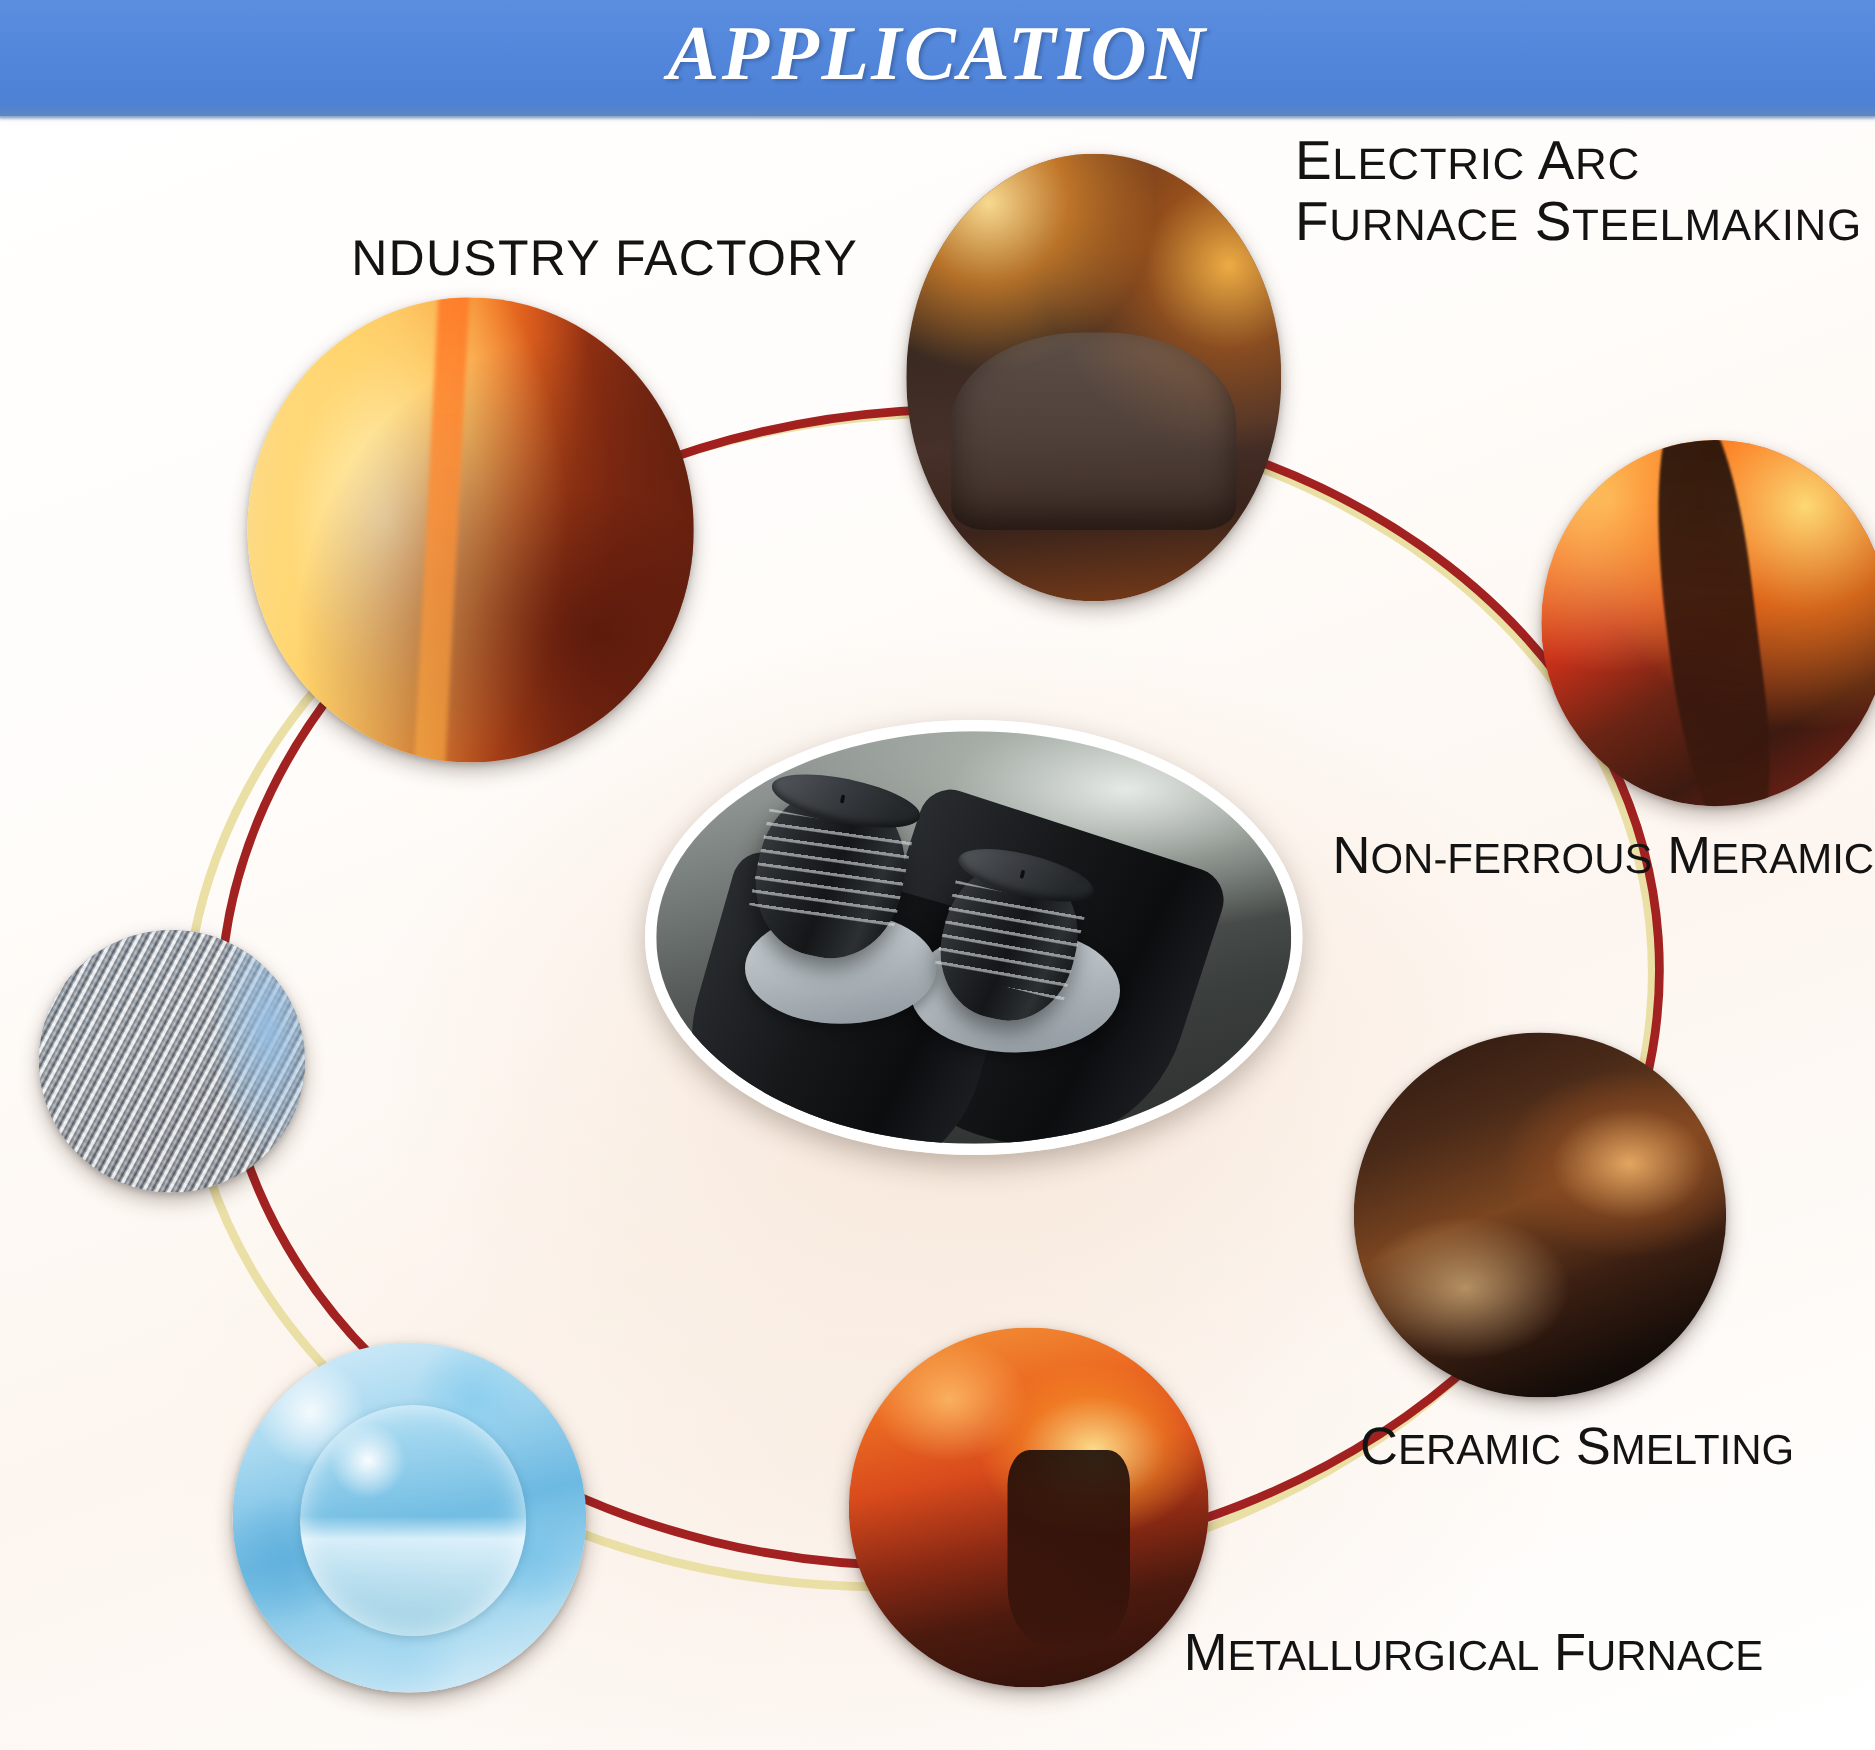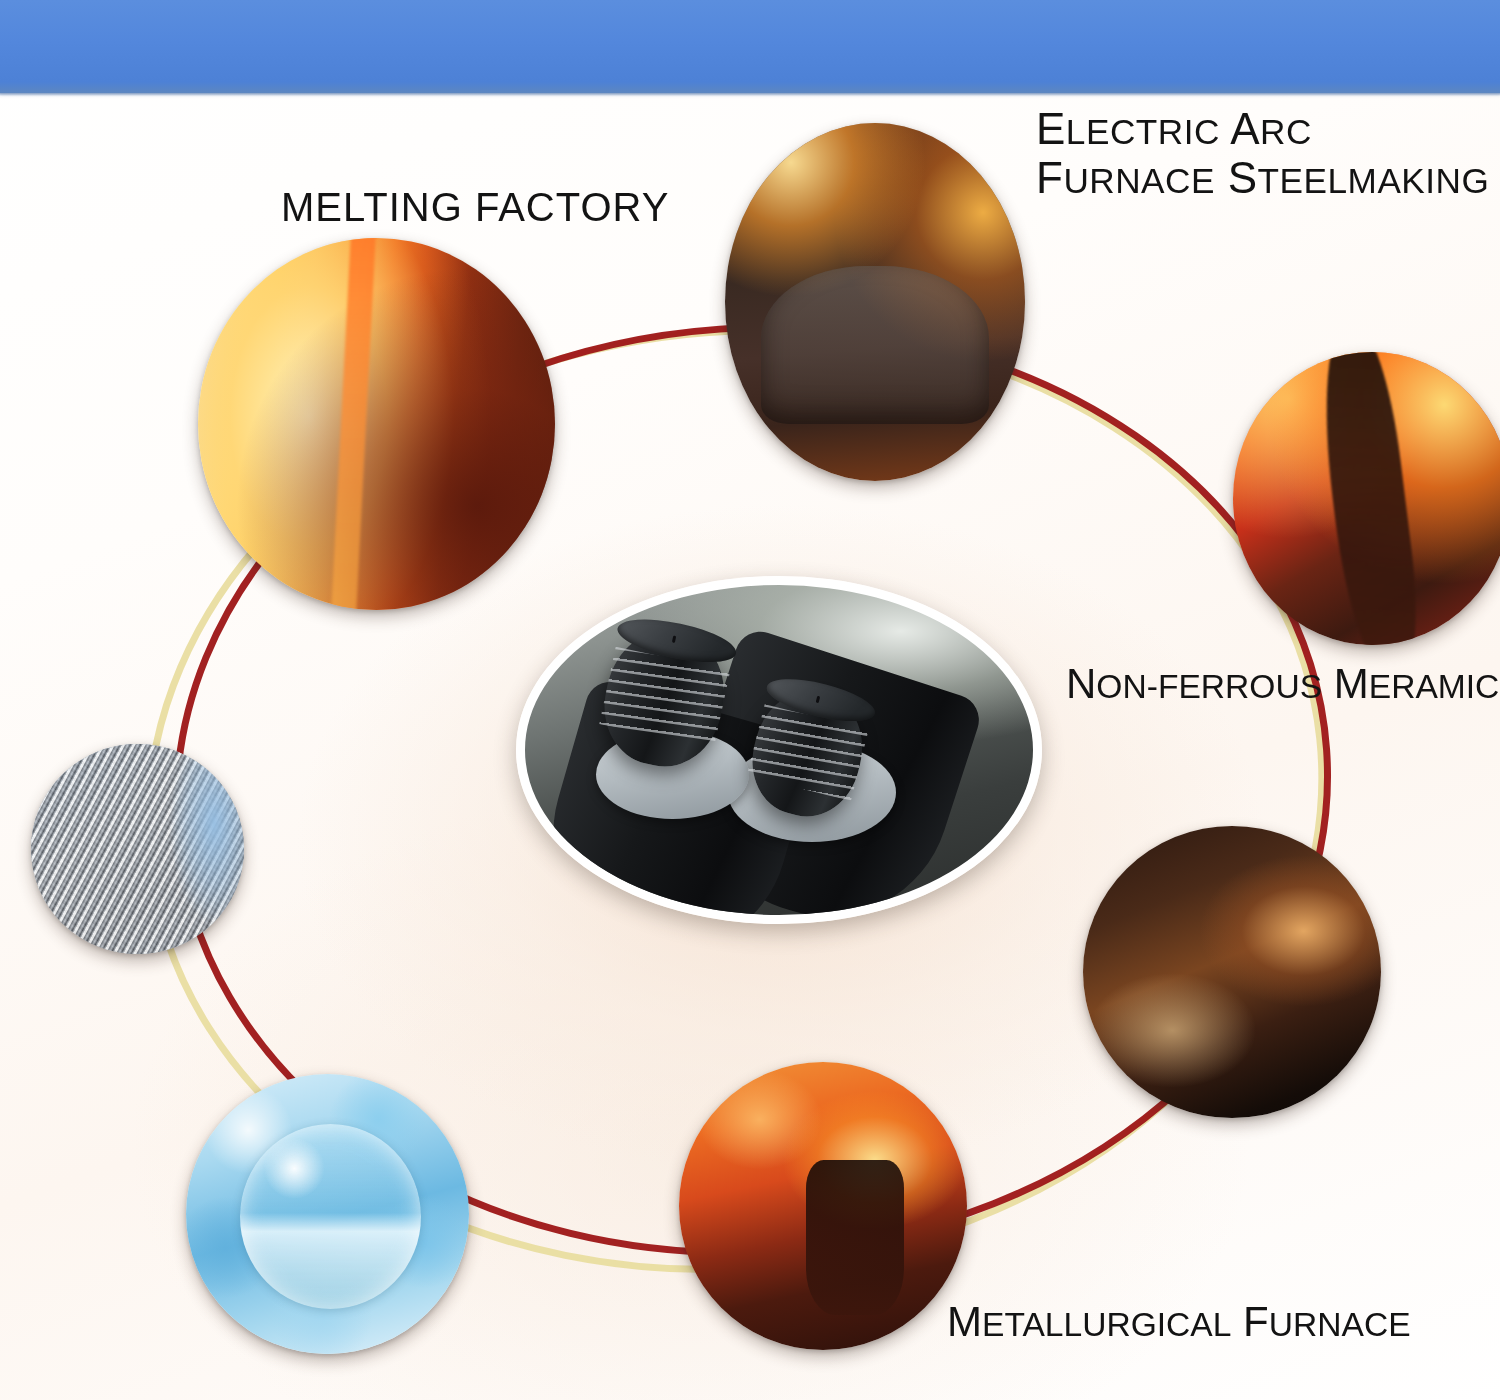--- a/index.html
+++ b/index.html
@@ -196,20 +196,21 @@
   .lbl-refractory{left:270px;top:1331px;font-size:42px;}
   .lbl-garbage{left:8px;top:956px;font-size:42px;}
 </style>
 </head>
 <body>
 
 <div class="stage">
 
   <div class="banner"></div>
   <div class="banner-underline"></div>
+  <div class="banner-title">APPLICATION</div>
 
   <svg class="rings" viewBox="0 0 1500 1400" preserveAspectRatio="none">
 
     <ellipse cx="735" cy="800" rx="588" ry="468" fill="none" stroke="#e9ddA0" stroke-width="7" opacity="0.95" transform="rotate(-6 735 800)"></ellipse>
 
     <ellipse cx="752" cy="790" rx="576" ry="462" fill="none" stroke="#9e1818" stroke-width="7" opacity="0.96" transform="rotate(-4 752 790)"></ellipse>
   </svg>
 
   <div class="node" style="left:198px;top:238px;width:357px;height:372px;">
     <div class="ph ph-molding"></div>
@@ -249,27 +250,28 @@
     <div class="electrode" style="left:45%;top:32%;width:21%;height:38%;transform:rotate(14deg);">
       <div class="cap"></div>
       <div class="threads"></div>
     </div>
     <div class="electrode" style="left:16%;top:14%;width:23%;height:41%;transform:rotate(12deg);">
       <div class="cap"></div>
       <div class="threads"></div>
     </div>
   </div>
 
-  <div class="label lbl-molding">MELTING FACTORY</div>
+  <div class="label lbl-molding">NDUSTRY FACTORY</div>
 
   <div class="label lbl-eaf">
     <span class="line"><span class="cap1">E</span><span class="rest">LECTRIC</span> <span class="cap1">A</span><span class="rest">RC</span></span>
     <span class="line"><span class="cap1">F</span><span class="rest">URNACE</span> <span class="cap1">S</span><span class="rest">TEELMAKING</span></span>
   </div>
 
   <div class="label lbl-nonferrous"><span class="cap1">N</span><span class="rest">ON-FERROUS</span> <span class="cap1">M</span><span class="rest">ERAMIC</span></div>
 
+  <div class="label lbl-ceramic"><span class="cap1">C</span><span class="rest">ERAMIC</span> <span class="cap1">S</span><span class="rest">MELTING</span></div>
 
   <div class="label lbl-metallurgical"><span class="cap1">M</span><span class="rest">ETALLURGICAL</span> <span class="cap1">F</span><span class="rest">URNACE</span></div>
 
 
 
 </div>
 
 </body></html>

